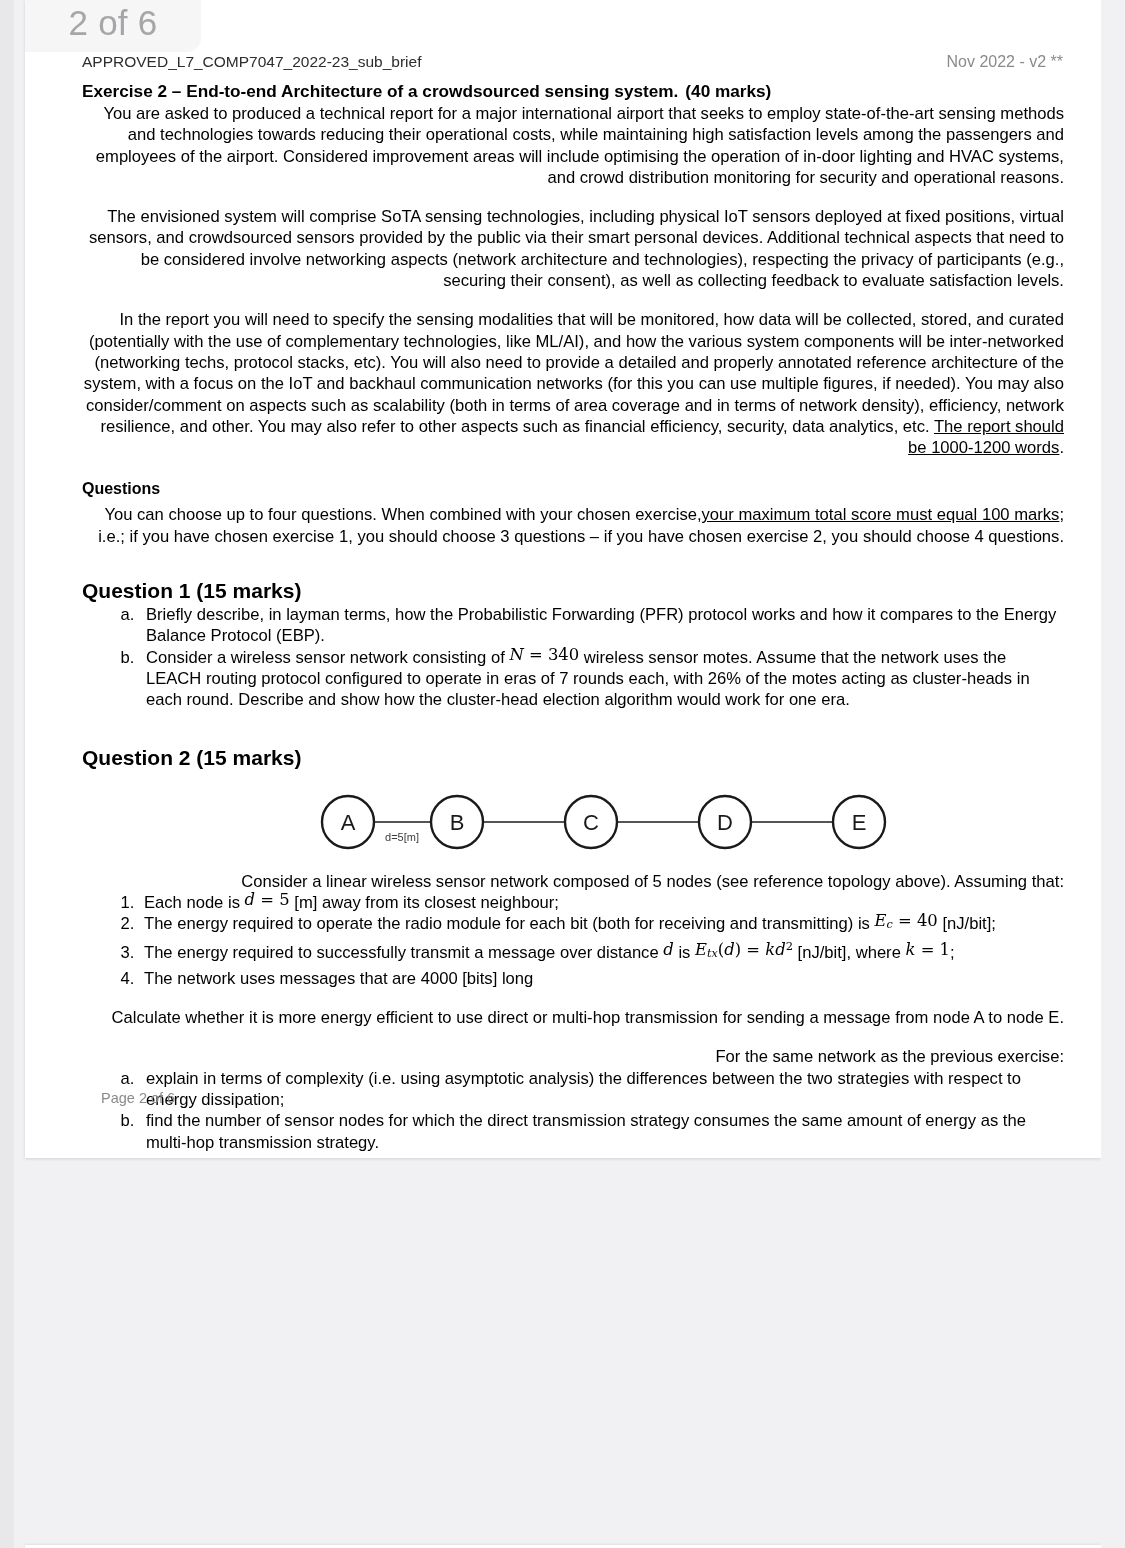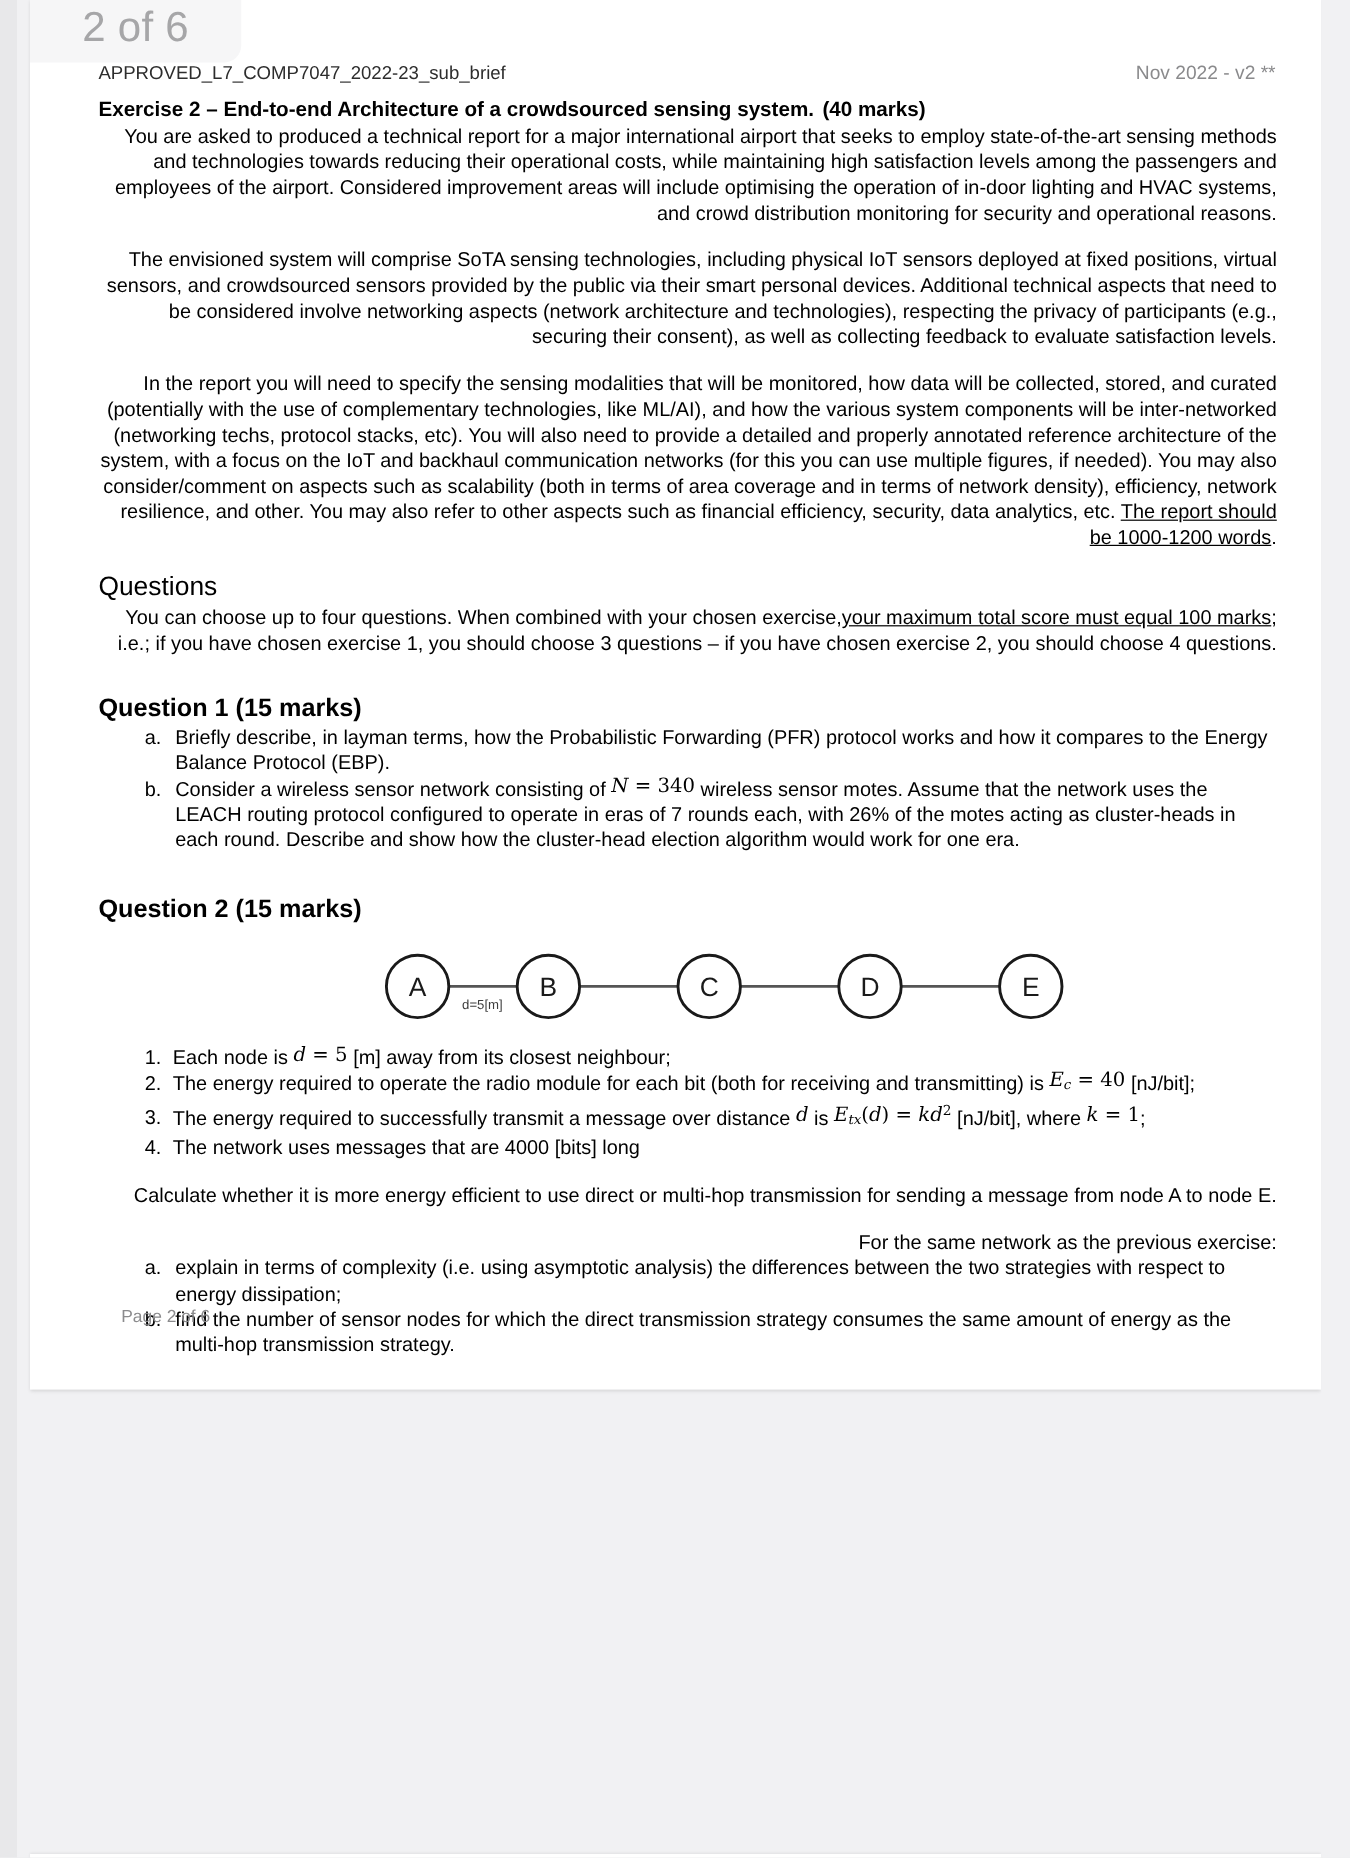--- a/index.html
+++ b/index.html
@@ -96,22 +96,22 @@
   }
   h2.ex-title .marks { margin-left: 7px; }
 
   p.para {
     margin: 0 0 18px 0;
     text-align: right;
   }
   p.tight { margin-bottom: 0; }
 
   h2.sec-title {
-    font-size: 22px;
-    font-weight: normal;
+    font-size: 16px;
+    font-weight: bold;
     margin: 12px 0 2px 0;
     line-height: 26px;
   }
   h3.q-title {
     font-size: 21px;
     font-weight: bold;
     margin: 33px 0 2px 0;
     line-height: 22px;
   }
   h3.q-title.q2 { margin-top: 36px; margin-bottom: 0; }
@@ -238,20 +238,21 @@
             <text x="266" y="43">A</text>
             <text x="375" y="43">B</text>
             <text x="509" y="43">C</text>
             <text x="643" y="43">D</text>
             <text x="777" y="43">E</text>
           </g>
           <text x="320" y="54" fill="#3d3d3d" font-family="Liberation Sans, sans-serif" font-size="11" text-anchor="middle">d=5[m]</text>
         </svg>
       </div>
 
+      <p class="para tight">Consider a linear wireless sensor network composed of 5 nodes (see reference topology above). Assuming that:</p>
 
       <ol class="num">
         <li><span>Each node is</span>
           <span class="m">d<span class="up"> = 5</span></span>
           <span>[m] away from its closest neighbour;</span></li>
         <li><span>The energy required to operate the radio module for each bit (both for receiving and transmitting) is</span>
           <span class="m">E<sub>c</sub><span class="up"> = 40</span></span>
           <span>[nJ/bit];</span></li>
         <li><span>The energy required to successfully transmit a message over distance</span>
           <span class="m">d</span>

